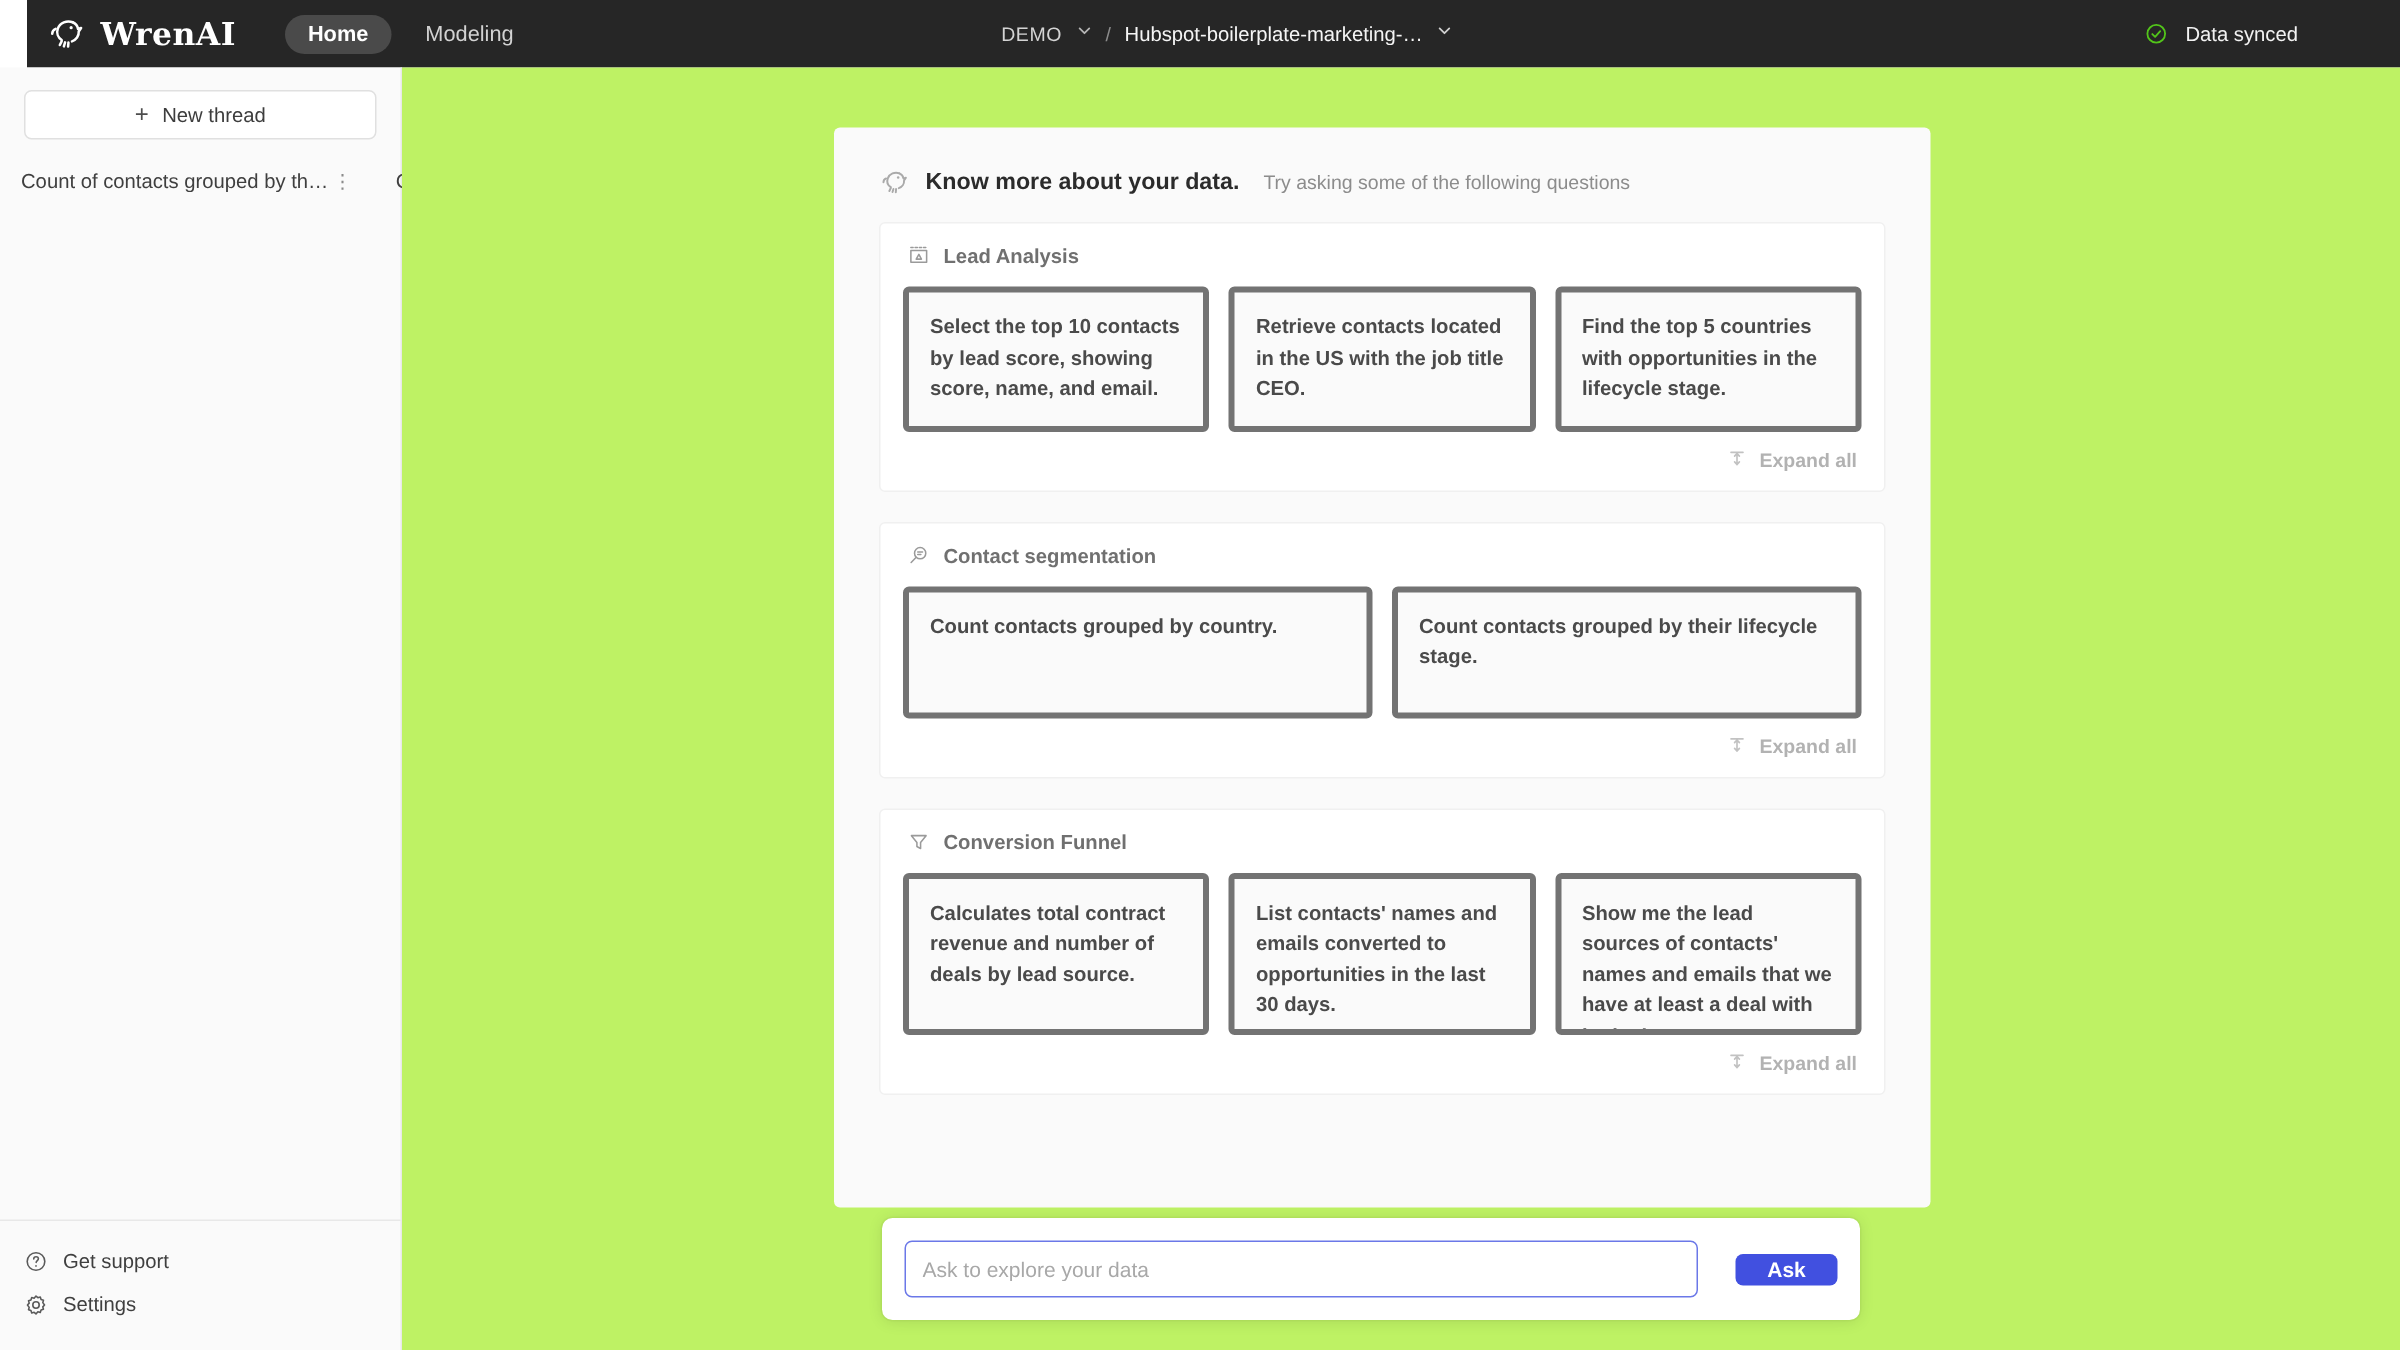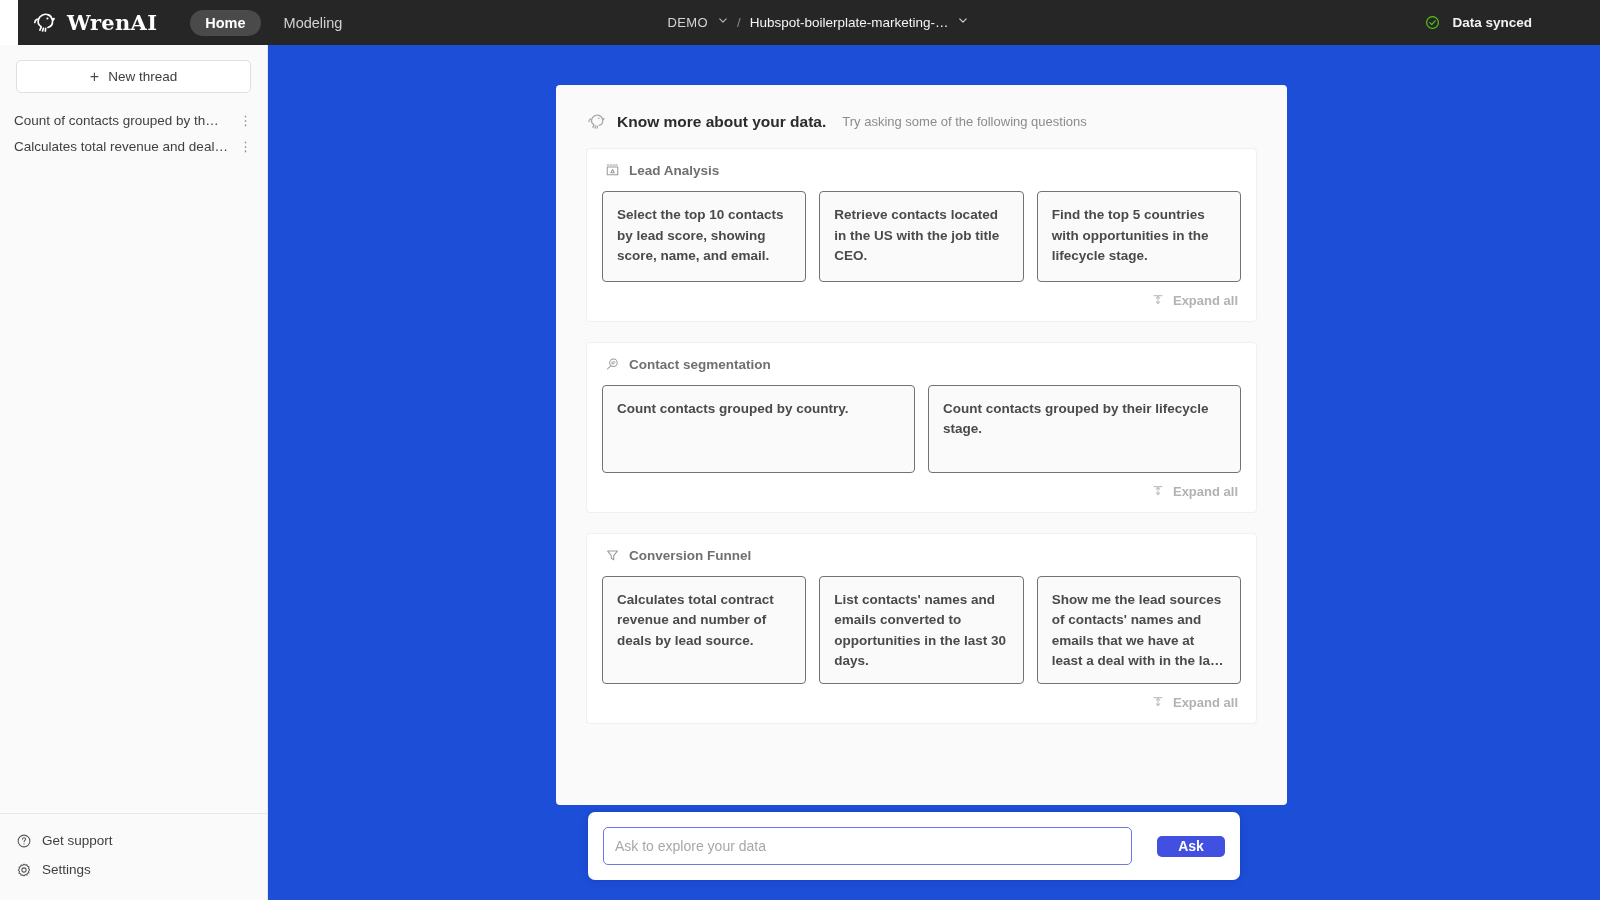--- a/index.html
+++ b/index.html
@@ -36,56 +36,56 @@
     white-space: nowrap;
   }
   .crumb-demo { color: #d4d4d4; font-size: 13px; letter-spacing: .4px; }
   .crumb-sep { color: #8c8c8c; font-size: 13px; }
   .crumb-proj { color: #f5f5f5; font-size: 13.5px; max-width: 230px; overflow: hidden; text-overflow: ellipsis; }
   .chev { width: 11px; height: 11px; display: inline-block; flex: none; }
   .chev svg { display: block; }
 
   .sync {
     position: absolute; right: 86px; display: flex; align-items: flex-end; gap: 12px;
-    font-size: 13.5px; font-weight: 700; color: #f2f2f2;
+    font-size: 13.5px; font-weight: 400; color: #f2f2f2;
   }
   .sync-icon { width: 15px; height: 15px; display: block; }
 
   
   .sidebar {
     position: absolute; top: 45px; left: 0; width: 268px; height: 855px;
     background: #fafafa; border-right: 1px solid #e8e8e8;
     display: flex; flex-direction: column;
   }
   .newthread {
     margin: 15px 16px 0 16px; height: 33px;
     border: 1px solid #e0e0e0; border-radius: 5px; background: #ffffff;
     display: flex; align-items: center; justify-content: center; gap: 9px;
     font-size: 13.5px; color: #3d3d3d;
   }
   .plus { font-size: 16px; color: #4d4d4d; line-height: 1; }
-  .threads { margin-top: 14px; display: flex; flex-direction: column; }
+  .threads { margin-top: 14px; display: flex; flex-direction: row; }
   .thread {
     height: 26px; display: flex; align-items: center; justify-content: space-between;
     padding: 0 12px 0 14px; font-size: 13.5px; color: #3f3f3f;
   }
   .thread-title {
     overflow: hidden; white-space: nowrap; text-overflow: ellipsis; max-width: 215px;
   }
   .dots { color: #8a8a8a; font-size: 13px; letter-spacing: 0; line-height: 1; padding: 0 3px; }
   .sidebar-spacer { flex: 1; }
   .sidebar-footer { border-top: 1px solid #e8e8e8; padding: 12px 0 16px 0; }
   .foot-item {
     height: 29px; display: flex; align-items: center; gap: 10px;
     padding-left: 16px; font-size: 13.5px; color: #3f3f3f;
   }
   .foot-icon { width: 16px; height: 16px; display: block; }
 
   
-  .main { position: absolute; top: 45px; left: 268px; width: 1332px; height: 855px; background: #1d4ed8; }
+  .main { position: absolute; top: 45px; left: 268px; width: 1332px; height: 855px; background: #bef264; }
 
   .panel {
     position: absolute; left: 288px; top: 40px; width: 731px; height: 720px;
     background: #fafafa; border-radius: 4px;
     padding: 26px 30px 0 30px;
   }
   .panel-head { display: flex; align-items: center; gap: 10px; margin-bottom: 16px; }
   .panel-bird { width: 21px; height: 21px; display: block; opacity: .72; }
   .panel-title { font-size: 15.5px; font-weight: 700; color: #2b2b2b; }
   .panel-sub { font-size: 13px; color: #8c8c8c; margin-left: 6px; }
@@ -93,21 +93,21 @@
   .section {
     background: #ffffff; border: 1px solid #f0f0f0; border-radius: 4px;
     padding: 14px 15px 10px 15px; margin-bottom: 20px; font-weight: bold;
   }
   .section-head { display: flex; align-items: center; gap: 9px; margin-bottom: 13px; padding-left: 3px; }
   .section-icon { width: 15px; height: 15px; display: block; color: #9a9a9a; }
   .section-title { font-size: 13.5px; color: #707070; }
 
   .cards { display: flex; gap: 13px; }
   .qcard {
-    flex: 1; background: #fafafa; border: 1px solid #737373; border-radius: 4px;
+    flex: 1; background: #fafafa; border: 4px solid #737373; border-radius: 4px;
     padding: 13px 14px 14px 14px; font-size: 13.5px; line-height: 20.5px; color: #4a4a4a;
     min-height: 88px;
   }
   .qcard.clip { max-height: 108px; overflow: hidden; }
 
   .expand-row { display: flex; justify-content: flex-end; align-items: center; gap: 8px; padding: 11px 3px 3px 0; }
   .expand-icon { width: 14px; height: 14px; display: block; }
   .expand-label { font-size: 13px; color: #b2b2b2; }
 
   

